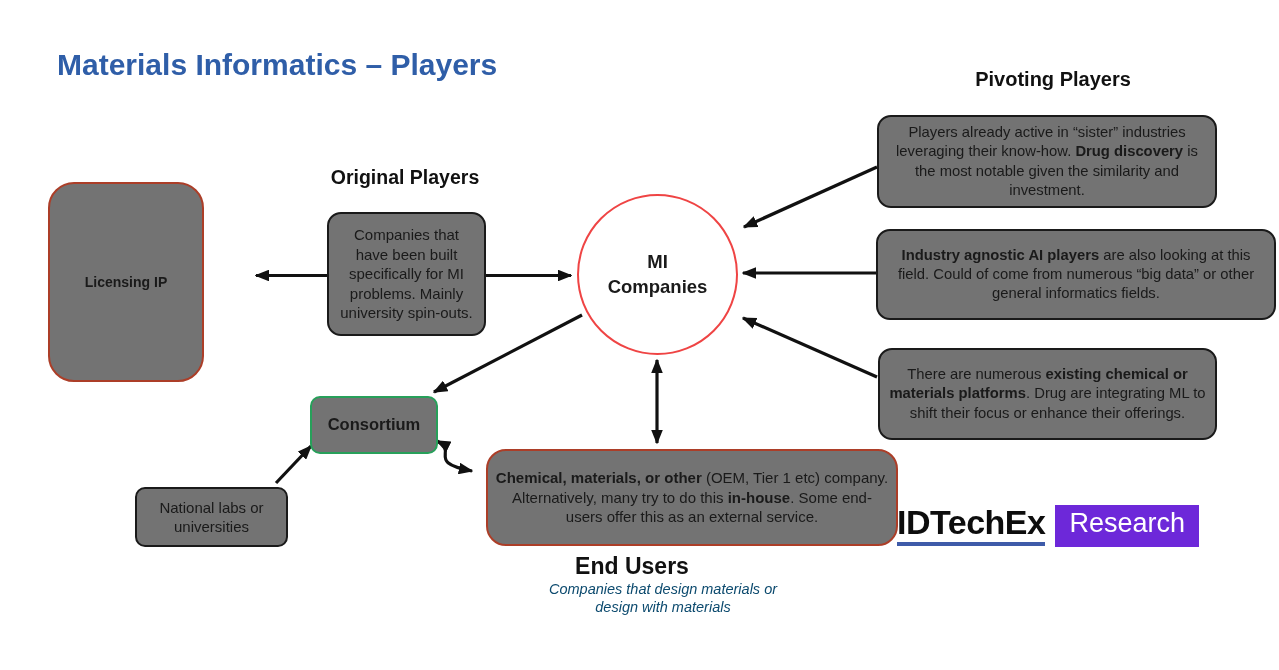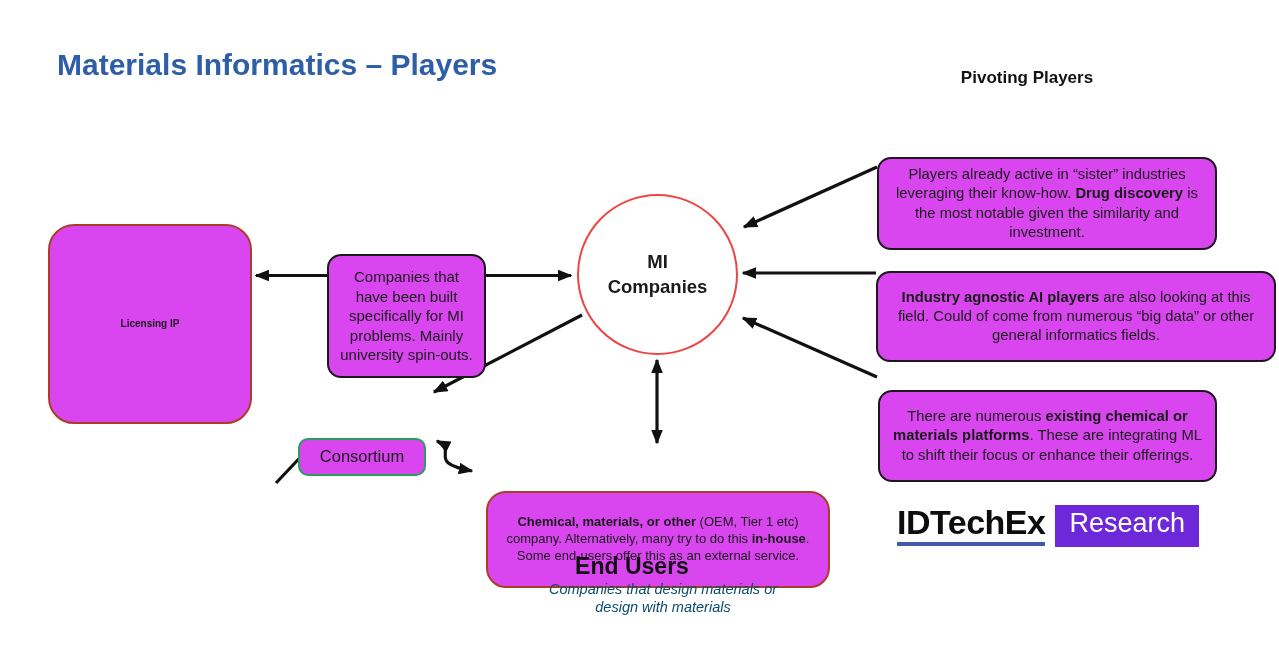--- a/index.html
+++ b/index.html
@@ -7,21 +7,21 @@
     position:relative;width:1279px;height:670px;background:#ffffff;overflow:hidden;
     font-family:"Liberation Sans", sans-serif;color:#1a1a1a;padding-left:28px;
   }
   .abs{position:absolute;box-sizing:border-box;}
   .title{
     font-size:30px;font-weight:bold;letter-spacing:0;white-space:nowrap;
   }
   .heading{font-weight:bold;text-align:center;color:#111;}
   .box{
     display:flex;align-items:center;justify-content:center;text-align:center;
-    border:2px solid #1a1a1a;background:#d946ef;line-height:1.3;margin-top:42px;
+    border:2px solid #1a1a1a;background:#737373;line-height:1.3;
   }
   .box .inner{width:100%;padding:4px 7px;}
   .rounded-lg{border-radius:26px;}
   .rounded-md{border-radius:14px;}
   .rounded-sm{border-radius:10px;}
   .rounded-xl{border-radius:20px;}
   .circle{
     border-radius:50%;display:flex;align-items:center;justify-content:center;
     text-align:center;border:2px solid #ef4444;background:#fff;
     font-weight:bold;font-size:18.5px;line-height:1.35;
@@ -59,56 +59,60 @@
       <line x1="877" y1="377" x2="743" y2="318" marker-end="url(#ah)"></line>
       <line x1="582" y1="315" x2="434" y2="392" marker-end="url(#ah)"></line>
       <line x1="657" y1="360" x2="657" y2="443" marker-start="url(#ah)" marker-end="url(#ah)"></line>
       <path d="M 437,441 C 459,452 425,462 472,471" marker-start="url(#ah)" marker-end="url(#ah)"></path>
       <line x1="276" y1="483" x2="311" y2="446" marker-end="url(#ah)"></line>
     </g>
   </svg>
 
   <div class="abs title" style="left: 57px; top: 48px; color: rgb(47, 94, 168);">Materials Informatics – Players</div>
 
-  <div class="abs box rounded-lg" style="left: 48px; top: 182px; width: 204px; height: 200px; font-size: 10px; line-height: 1.33; border-color: rgb(172, 62, 40);">
+  <div class="abs box rounded-lg" style="left: 48px; top: 182px; width: 156px; height: 200px; font-size: 14px; line-height: 1.33; border-color: rgb(172, 62, 40);">
     <div class="inner"><b class="block">Licensing IP</b></div>
   </div>
 
+  <div class="abs heading" style="left:305px;top:166px;width:200px;font-size:19.5px;">Original Players</div>
 
   <div class="abs box rounded-md" style="left:327px;top:212px;width:159px;height:124px;font-size:15px;">
     <div class="inner">Companies that have been built specifically for MI problems. Mainly university spin-outs.</div>
   </div>
 
   <div class="abs circle" style="left:577px;top:194px;width:161px;height:161px;">
     <div>
       <span>MI</span>
       <span>Companies</span>
     </div>
   </div>
 
-  <div class="abs heading" style="left:862px;top:68px;width:330px;font-size:17px;">Pivoting Players</div>
+  <div class="abs heading" style="left:888px;top:68px;width:330px;font-size:20px;">Pivoting Players</div>
 
   <div class="abs box rounded-md" style="left:877px;top:115px;width:340px;height:93px;font-size:14.8px;">
     <div class="inner"><span>Players already active in “sister” industries leveraging their know-how. </span><b>Drug discovery</b><span> is the most notable given the similarity and investment.</span></div>
   </div>
 
   <div class="abs box rounded-md" style="left:876px;top:229px;width:400px;height:91px;font-size:14.8px;">
     <div class="inner"><b>Industry agnostic AI players</b><span> are also looking at this field. Could of come from numerous “big data” or other general informatics fields.</span></div>
   </div>
 
   <div class="abs box rounded-md" style="left:878px;top:348px;width:339px;height:92px;font-size:14.8px;">
-    <div class="inner"><span>There are numerous </span><b>existing chemical or materials platforms</b><span>. These are integrating ML to shift their focus or enhance their offerings.</span></div>
+    <div class="inner"><span>There are numerous </span><b>existing chemical or materials platforms</b><span>. Drug are integrating ML to shift their focus or enhance their offerings.</span></div>
   </div>
 
-  <div class="abs box rounded-sm" style="left: 298px; top: 396px; width: 128px; height: 38px; font-size: 16.5px; font-weight: normal; border-color: rgb(39, 160, 90);">
+  <div class="abs box rounded-sm" style="left: 310px; top: 396px; width: 128px; height: 58px; font-size: 16.5px; font-weight: bold; border-color: rgb(39, 160, 90);">
     <div class="inner">Consortium</div>
   </div>
 
+  <div class="abs box rounded-sm" style="left:135px;top:487px;width:153px;height:60px;font-size:15px;">
+    <div class="inner">National labs or universities</div>
+  </div>
 
-  <div class="abs box rounded-xl" style="left: 486px; top: 449px; width: 344px; height: 97px; font-size: 13px; border-color: rgb(172, 62, 40);">
+  <div class="abs box rounded-xl" style="left: 486px; top: 449px; width: 412px; height: 97px; font-size: 15px; border-color: rgb(172, 62, 40);">
     <div class="inner"><b>Chemical, materials, or other</b><span> (OEM, Tier 1 etc) company. Alternatively, many try to do this </span><b>in-house</b><span>. Some end-users offer this as an external service.</span></div>
   </div>
 
   <div class="abs heading" style="left:532px;top:553px;width:200px;font-size:23px;">End Users</div>
 
   <div class="abs subtitle" style="left:533px;top:580px;width:260px;font-size:14.5px;">Companies that design materials or design with materials</div>
 
   <div class="abs logo" style="left:897px;top:505px;">
     <div class="logo-wordmark" style="border-bottom-color: rgb(62, 91, 169);">IDTechEx</div>
     <div class="logo-badge" style="background-color: #6d28d9;">Research</div>

